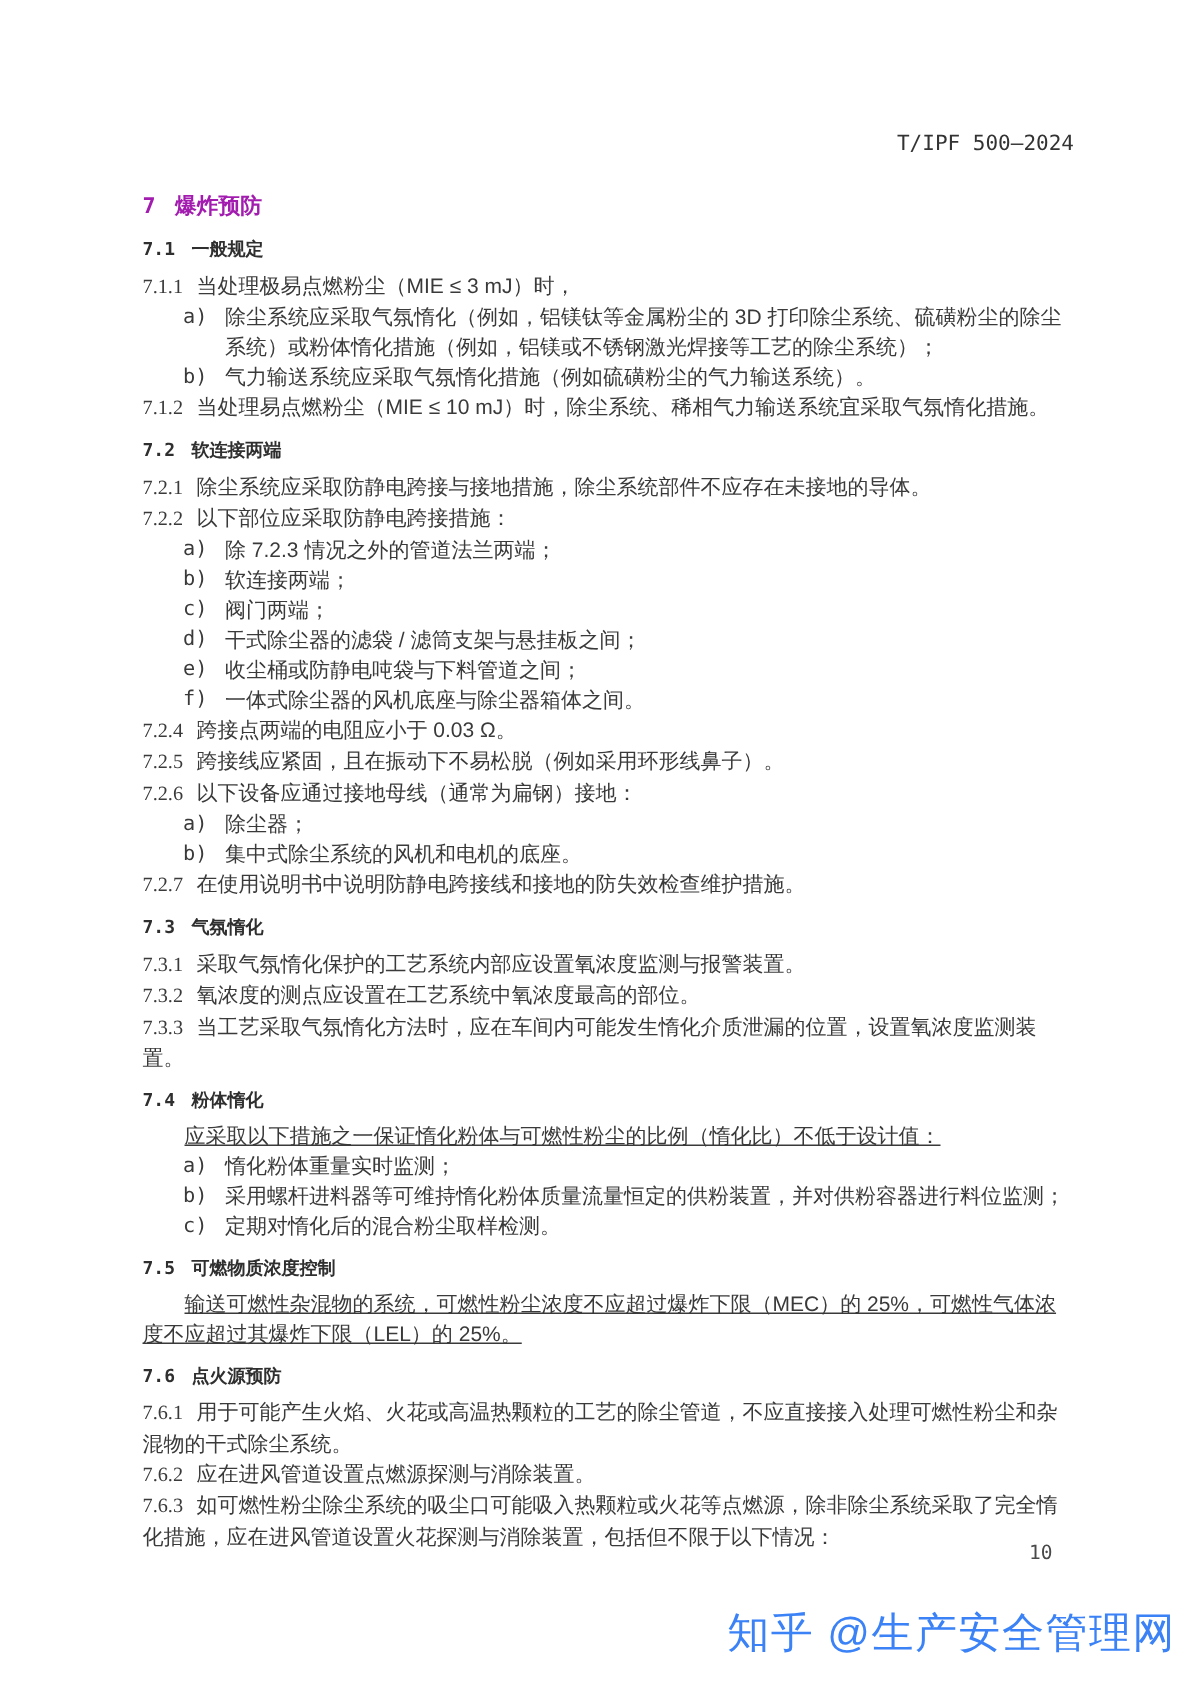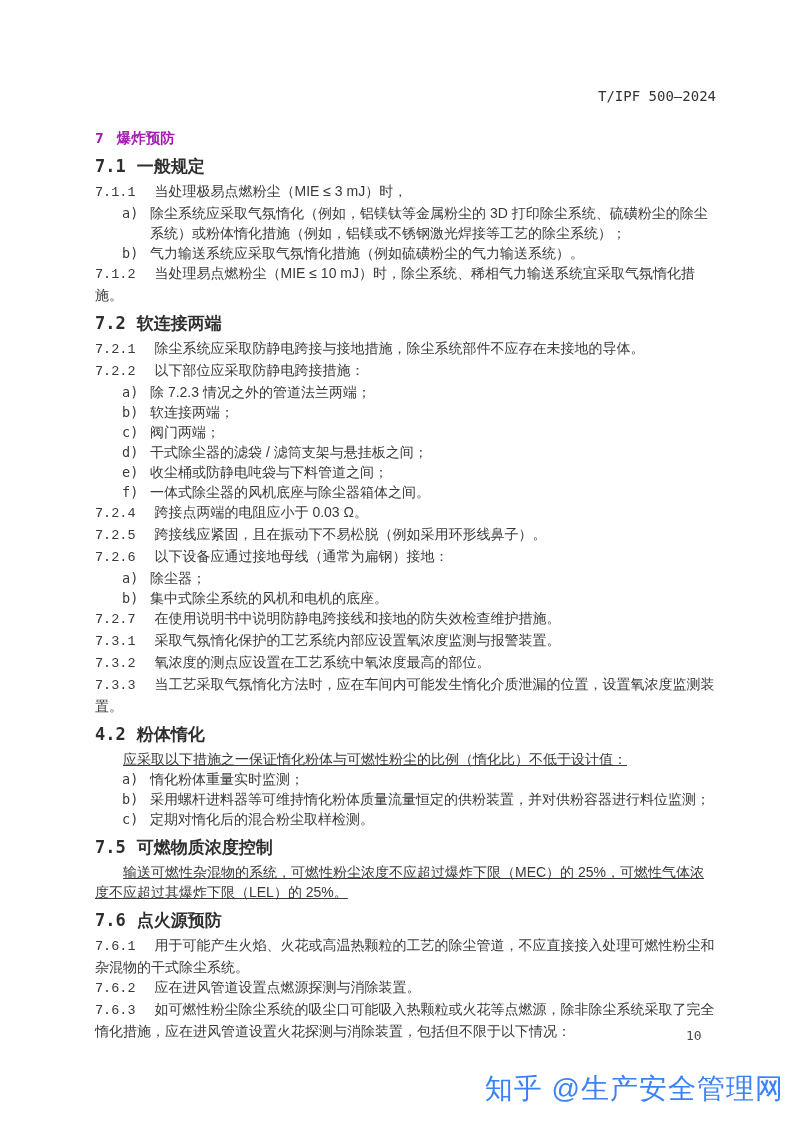--- a/index.html
+++ b/index.html
@@ -35,33 +35,33 @@
     font-size: 14.5px;
     line-height: 20px;
   }
   .chapter-heading .h-num {
     font-family: "DejaVu Sans Mono", monospace;
     margin-right: 13px;
   }
   .section-heading {
     font-weight: bold;
     color: #2f2f2f;
-    font-size: 17px;
+    font-size: 12px;
     margin: 8px 0 4px 0;
     line-height: 20px;
   }
   .section-heading .h-num {
     font-family: "DejaVu Sans Mono", monospace;
     margin-right: 11px;
   }
   .clause { margin: 0; }
   .clause-num {
-    font-family: Liberation Mono, monospace;
+    font-family: Liberation Serif, serif;
     font-size: 13.5px;
-    margin-right: 19px;
+    margin-right: 9px;
   }
   .item {
     display: flex;
     padding-left: 27px;
   }
   .item-label {
     flex: 0 0 28px;
     font-family: "DejaVu Sans Mono", monospace;
     font-size: 13.5px;
   }
@@ -143,24 +143,25 @@
         <p class="clause"><span class="clause-num">7.2.6</span><span class="clause-text">以下设备应通过接地母线（通常为扁钢）接地：</span></p>
         <div class="item">
           <span class="item-label">a)</span>
           <span class="item-text">除尘器；</span>
         </div>
         <div class="item">
           <span class="item-label">b)</span>
           <span class="item-text">集中式除尘系统的风机和电机的底座。</span>
         </div>
         <p class="clause"><span class="clause-num">7.2.7</span><span class="clause-text">在使用说明书中说明防静电跨接线和接地的防失效检查维护措施。</span></p>
+        <div class="section-heading"><span class="h-num">7.3</span><span class="h-title">气氛惰化</span></div>
         <p class="clause"><span class="clause-num">7.3.1</span><span class="clause-text">采取气氛惰化保护的工艺系统内部应设置氧浓度监测与报警装置。</span></p>
         <p class="clause"><span class="clause-num">7.3.2</span><span class="clause-text">氧浓度的测点应设置在工艺系统中氧浓度最高的部位。</span></p>
         <p class="clause"><span class="clause-num">7.3.3</span><span class="clause-text">当工艺采取气氛惰化方法时，应在车间内可能发生惰化介质泄漏的位置，设置氧浓度监测装置。</span></p>
-        <div class="section-heading"><span class="h-num">4.2</span><span class="h-title">粉体惰化</span></div>
+        <div class="section-heading"><span class="h-num">7.4</span><span class="h-title">粉体惰化</span></div>
         <p class="para">应采取以下措施之一保证惰化粉体与可燃性粉尘的比例（惰化比）不低于设计值：</p>
         <div class="item">
           <span class="item-label">a)</span>
           <span class="item-text">惰化粉体重量实时监测；</span>
         </div>
         <div class="item">
           <span class="item-label">b)</span>
           <span class="item-text">采用螺杆进料器等可维持惰化粉体质量流量恒定的供粉装置，并对供粉容器进行料位监测；</span>
         </div>
         <div class="item">

